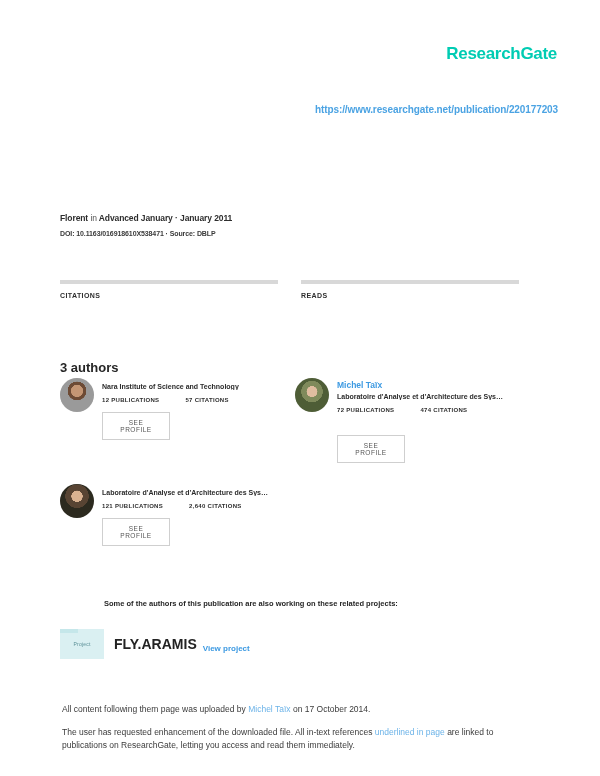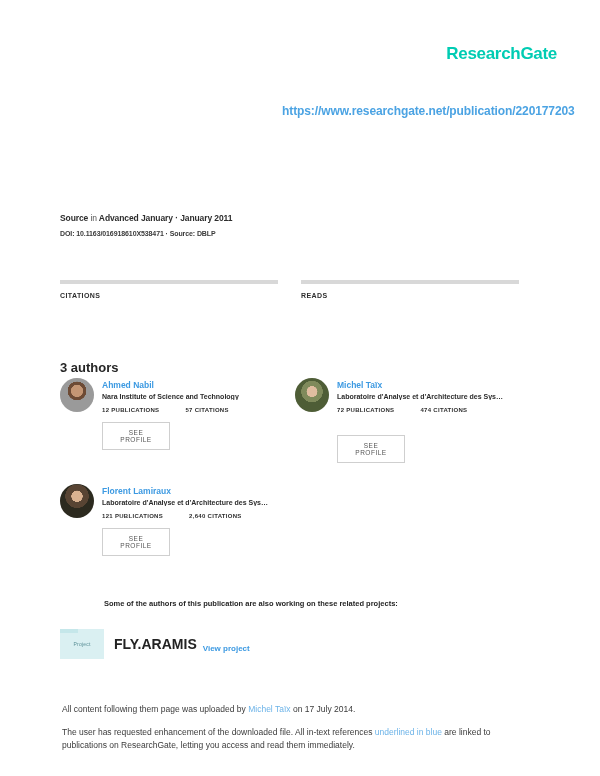--- a/index.html
+++ b/index.html
@@ -31,22 +31,22 @@
     font-size: 17px;
     font-weight: bold;
     letter-spacing: -0.3px;
     color: #00ccb3;
     filter: blur(0.35px);
   }
 
   .pub-url {
     position: absolute;
     top: 104px;
-    left: 282px;
-    font-size: 12px;
+    left: 315px;
+    font-size: 10px;
     font-weight: bold;
     color: #4ba3e3;
     letter-spacing: -0.1px;
     filter: blur(0.55px);
     white-space: nowrap;
   }
 
   
   .article-line {
     position: absolute;
@@ -279,21 +279,21 @@
 </style>
 </head>
 <body>
 
 <div class="page">
 
   <div class="rg-logo">ResearchGate</div>
   <div class="pub-url">https://www.researchgate.net/publication/220177203</div>
 
   <div class="article-line">
-    <span>Source</span>
+    <span>Florent</span>
     <span class="in-word">in</span>
     <span class="journal">Advanced January</span>
     <span>·</span>
     <span>January 2011</span>
   </div>
   <div class="doi-line">DOI: 10.1163/016918610X538471 · Source: DBLP</div>
 
   <div class="stats">
     <div class="stat-col">
       <div class="stat-rule"></div>
@@ -309,21 +309,20 @@
 
   <div class="authors-heading">3 authors</div>
 
   <div class="authors-grid">
 
     <div class="author author-1">
       <div class="avatar avatar-1">
           <div class="face"></div>
         </div>
       <div class="author-body">
-        <div class="author-name">Ahmed Nabil</div>
         <div class="author-affil">Nara Institute of Science and Technology</div>
         <div class="author-stats">
           <span class="author-stat-label">12 PUBLICATIONS</span>
           <span class="author-stat-label">57 CITATIONS</span>
         </div>
         <div class="see-profile">SEE PROFILE</div>
       </div>
     </div>
 
     <div class="author author-2">
@@ -339,21 +338,20 @@
         </div>
         <div class="see-profile">SEE PROFILE</div>
       </div>
     </div>
 
     <div class="author author-3">
       <div class="avatar avatar-3">
           <div class="face"></div>
         </div>
       <div class="author-body">
-        <div class="author-name">Florent Lamiraux</div>
         <div class="author-affil">Laboratoire d'Analyse et d'Architecture des Sys…</div>
         <div class="author-stats">
           <span class="author-stat-label">121 PUBLICATIONS</span>
           <span class="author-stat-label">2,640 CITATIONS</span>
         </div>
         <div class="see-profile">SEE PROFILE</div>
       </div>
     </div>
 
   </div>
@@ -363,17 +361,17 @@
     <div class="project-icon">
       <div class="tab"></div>
       <div class="glyph">Project</div>
     </div>
     <div class="project-title">FLY.ARAMIS</div>
     <div class="view-project">View project</div>
   </div>
 
   <div class="footer-divider"></div>
   <div class="footer">
-    <p><span>All content following them page was uploaded by </span><span class="rg-link">Michel Taïx</span><span> on 17 July 2014.</span></p>
-    <p><span>The user has requested enhancement of the downloaded file. All in-text references </span><span class="blue-underline">underlined in blue</span><span> are linked to publications on ResearchGate, letting you access and read them immediately.</span></p>
+    <p><span>All content following them page was uploaded by </span><span class="rg-link">Michel Taïx</span><span> on 17 October 2014.</span></p>
+    <p><span>The user has requested enhancement of the downloaded file. All in-text references </span><span class="blue-underline">underlined in page</span><span> are linked to publications on ResearchGate, letting you access and read them immediately.</span></p>
   </div>
 
 </div>
 
 </body></html>

